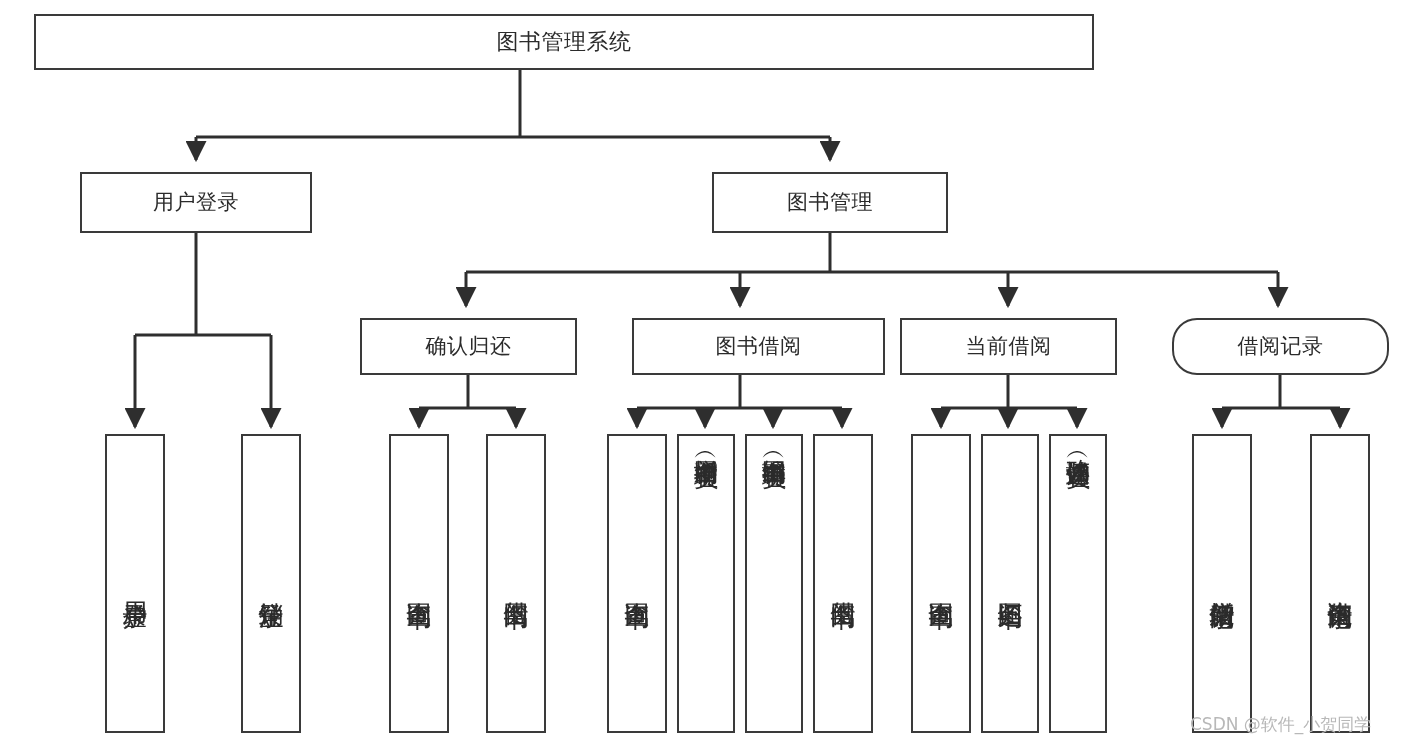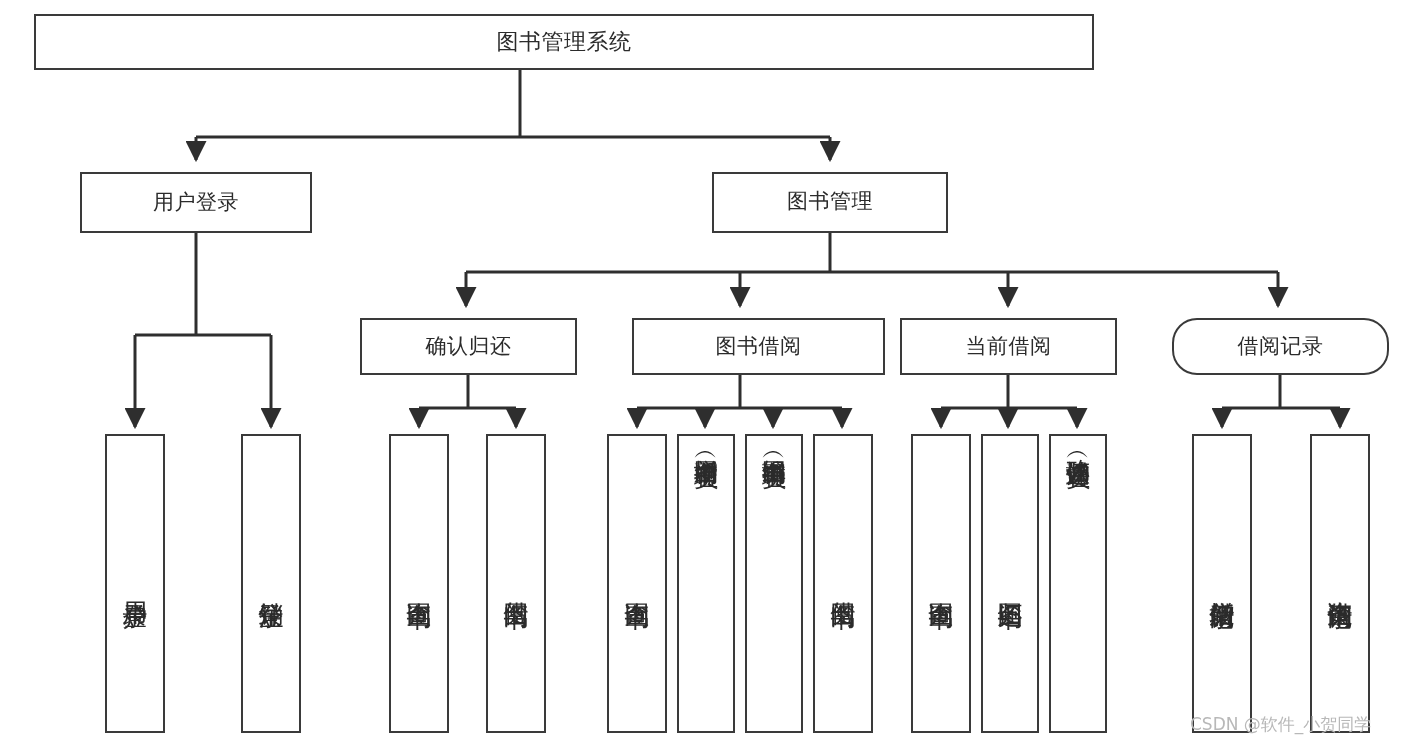--- a/index.html
+++ b/index.html
@@ -135,21 +135,21 @@
     </g>
   </svg>
 
   <div class="node h root" style="left:34px; top:14px; width:1060px; height:56px;">
     <span class="label">图书管理系统</span>
   </div>
 
   <div class="node h" style="left:80px; top:172px; width:232px; height:61px;">
     <span class="label">用户登录</span>
   </div>
-  <div class="node h" style="left:712px; top:172px; width:236px; height:61px;font-family:Liberation Mono, monospace;">
+  <div class="node h" style="left:712px; top:172px; width:236px; height:61px;">
     <span class="label">图书管理</span>
   </div>
 
   <div class="node h" style="left:360px; top:318px; width:217px; height:57px;">
     <span class="label">确认归还</span>
   </div>
   <div class="node h" style="left:632px; top:318px; width:253px; height:57px;">
     <span class="label">图书借阅</span>
   </div>
   <div class="node h" style="left:900px; top:318px; width:217px; height:57px;">

